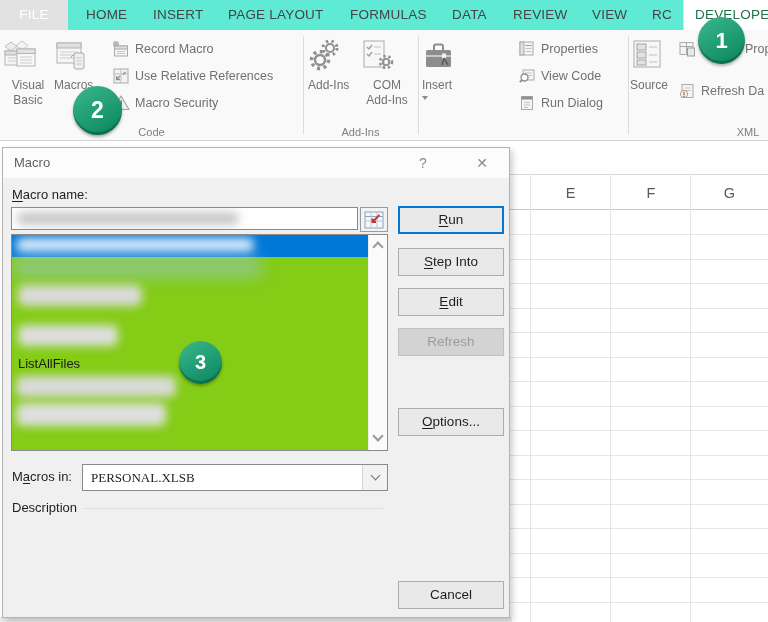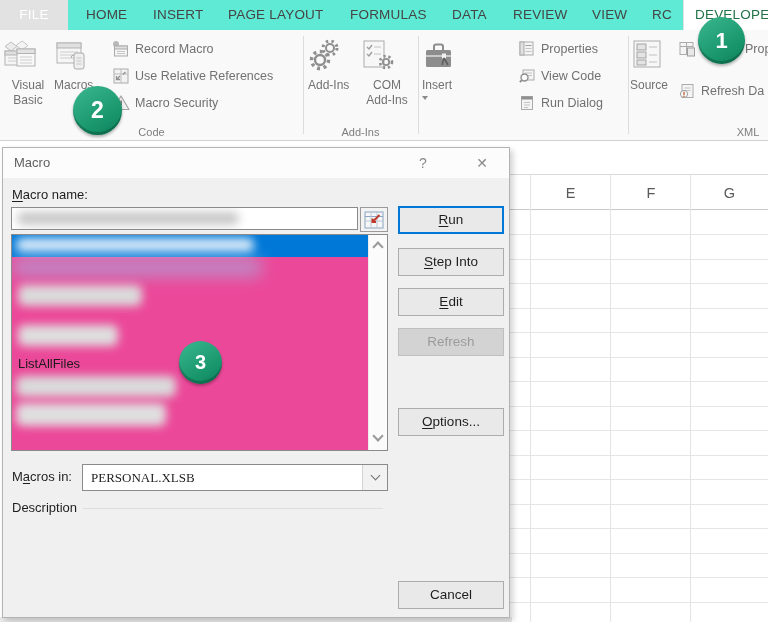--- a/index.html
+++ b/index.html
@@ -53,21 +53,21 @@
             border:1px solid #b3b3b3; box-shadow:3px 3px 6px rgba(0,0,0,.18); }
   #dlg-titlebar { left:0; top:0; width:100%; height:30px; background:#fcfcfc; }
   #dlg-title { left:11px; top:0; line-height:30px; font-size:13px; color:#5f5f5f; }
   .dlg-sysbtn { position:absolute; top:0; width:34px; height:30px; text-align:center; line-height:30px;
                 font-size:14px; color:#8a8a8a; cursor:default; }
   .dlg-label { font-size:13px; color:#1e1e1e; }
   #macro-name-input { left:8px; top:59px; width:347px; height:23px; background:#fff;
                       border:1px solid #8a8a8a; overflow:hidden; }
   #range-btn { left:357px; top:59px; width:28px; height:25px; background:#f3f3f3;
                border:1px solid #9a9a9a; display:flex; align-items:center; justify-content:center; }
-  #macro-list { left:8px; top:86px; width:377px; height:217px; background:#ec4899;
+  #macro-list { left:8px; top:86px; width:377px; height:217px; background:#84cc16;
                 border:1px solid #8a8a8a; overflow:hidden; }
   #sel-row { position:absolute; left:0; top:0; width:356px; height:22px; background:#0078d7; }
   #list-scroll { position:absolute; right:0; top:0; width:19px; height:100%; background:#fbfbfb;
                  border-left:1px solid #ececec; }
   .chev { display:block; width:8px; height:8px; border-left:2px solid #9a9a9a; border-top:2px solid #9a9a9a; }
   .chev.up   { transform:rotate(45deg); margin:8px auto 0; }
   .chev.down { transform:rotate(225deg); margin:0 auto; position:absolute; bottom:10px; left:5px; }
   .blur-blob { position:absolute; border-radius:6px; filter:blur(5px); }
   #list-item-visible { position:absolute; left:6px; top:121px; font-size:13px; color:#1a1a1a; }
 

